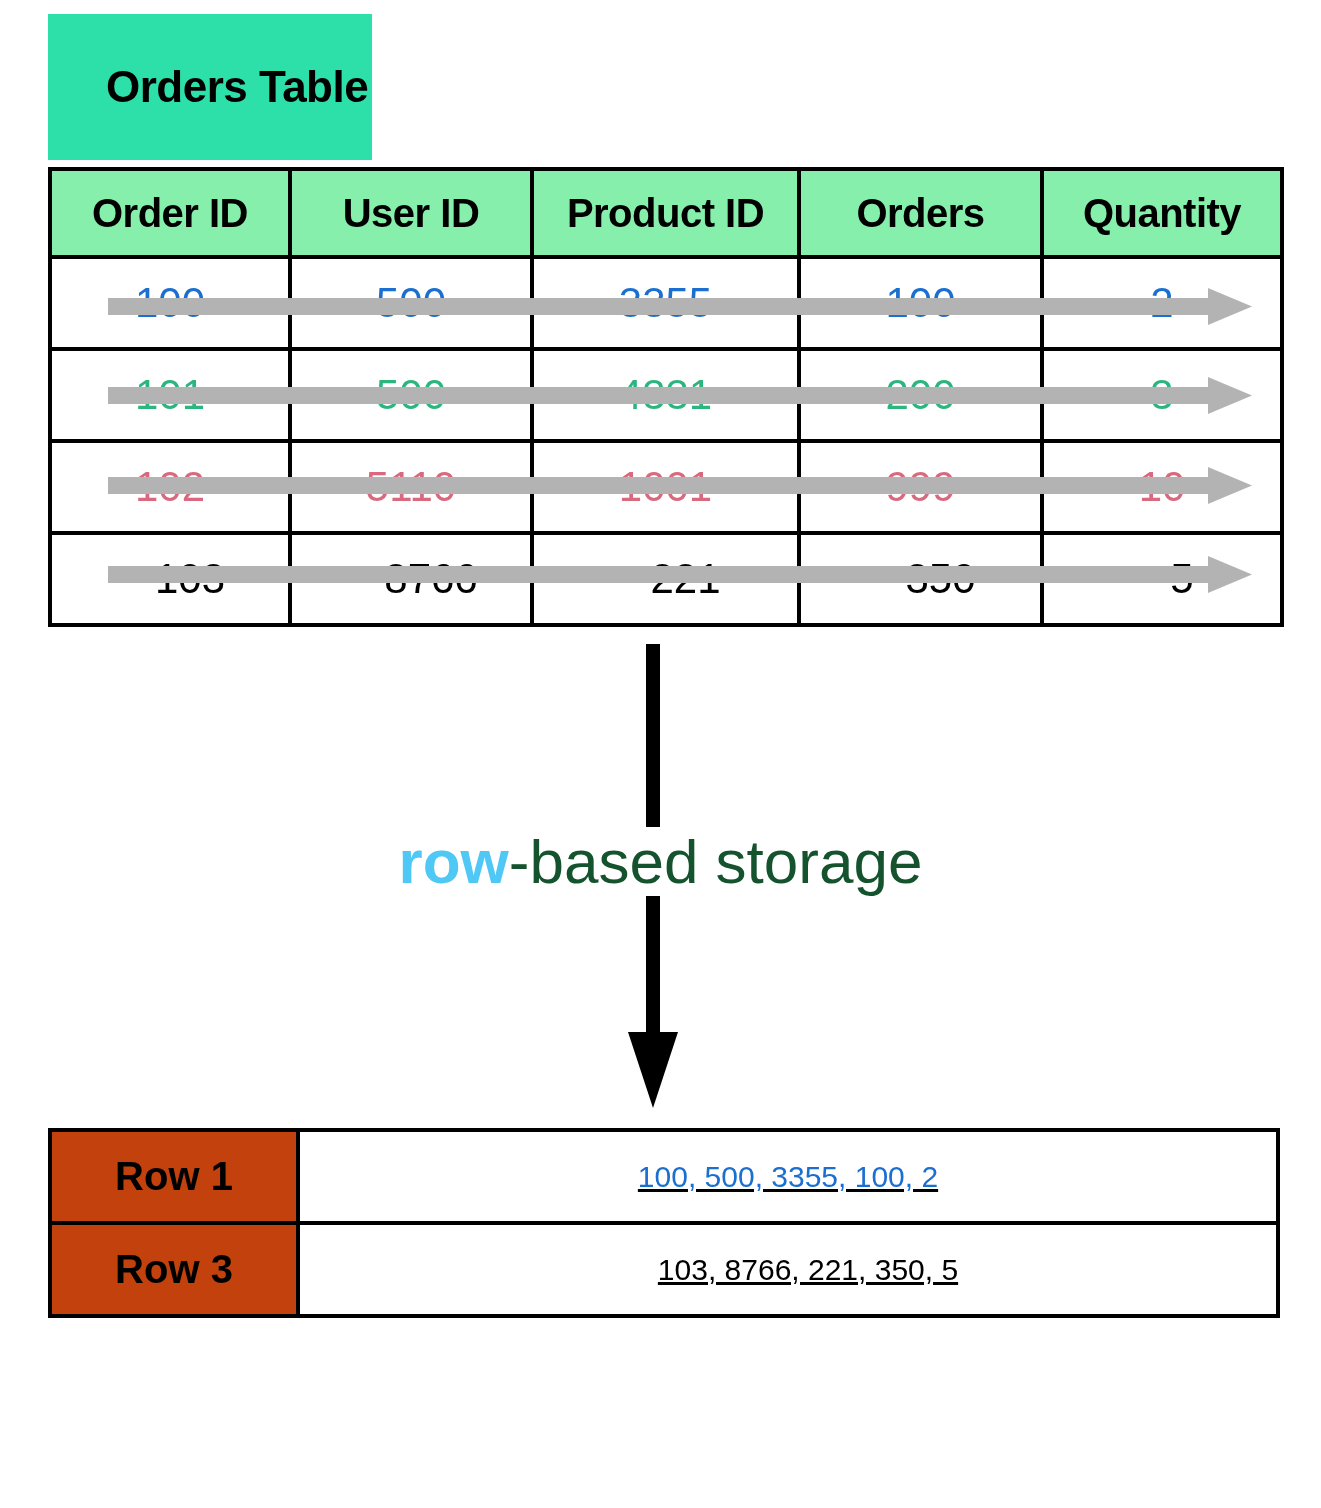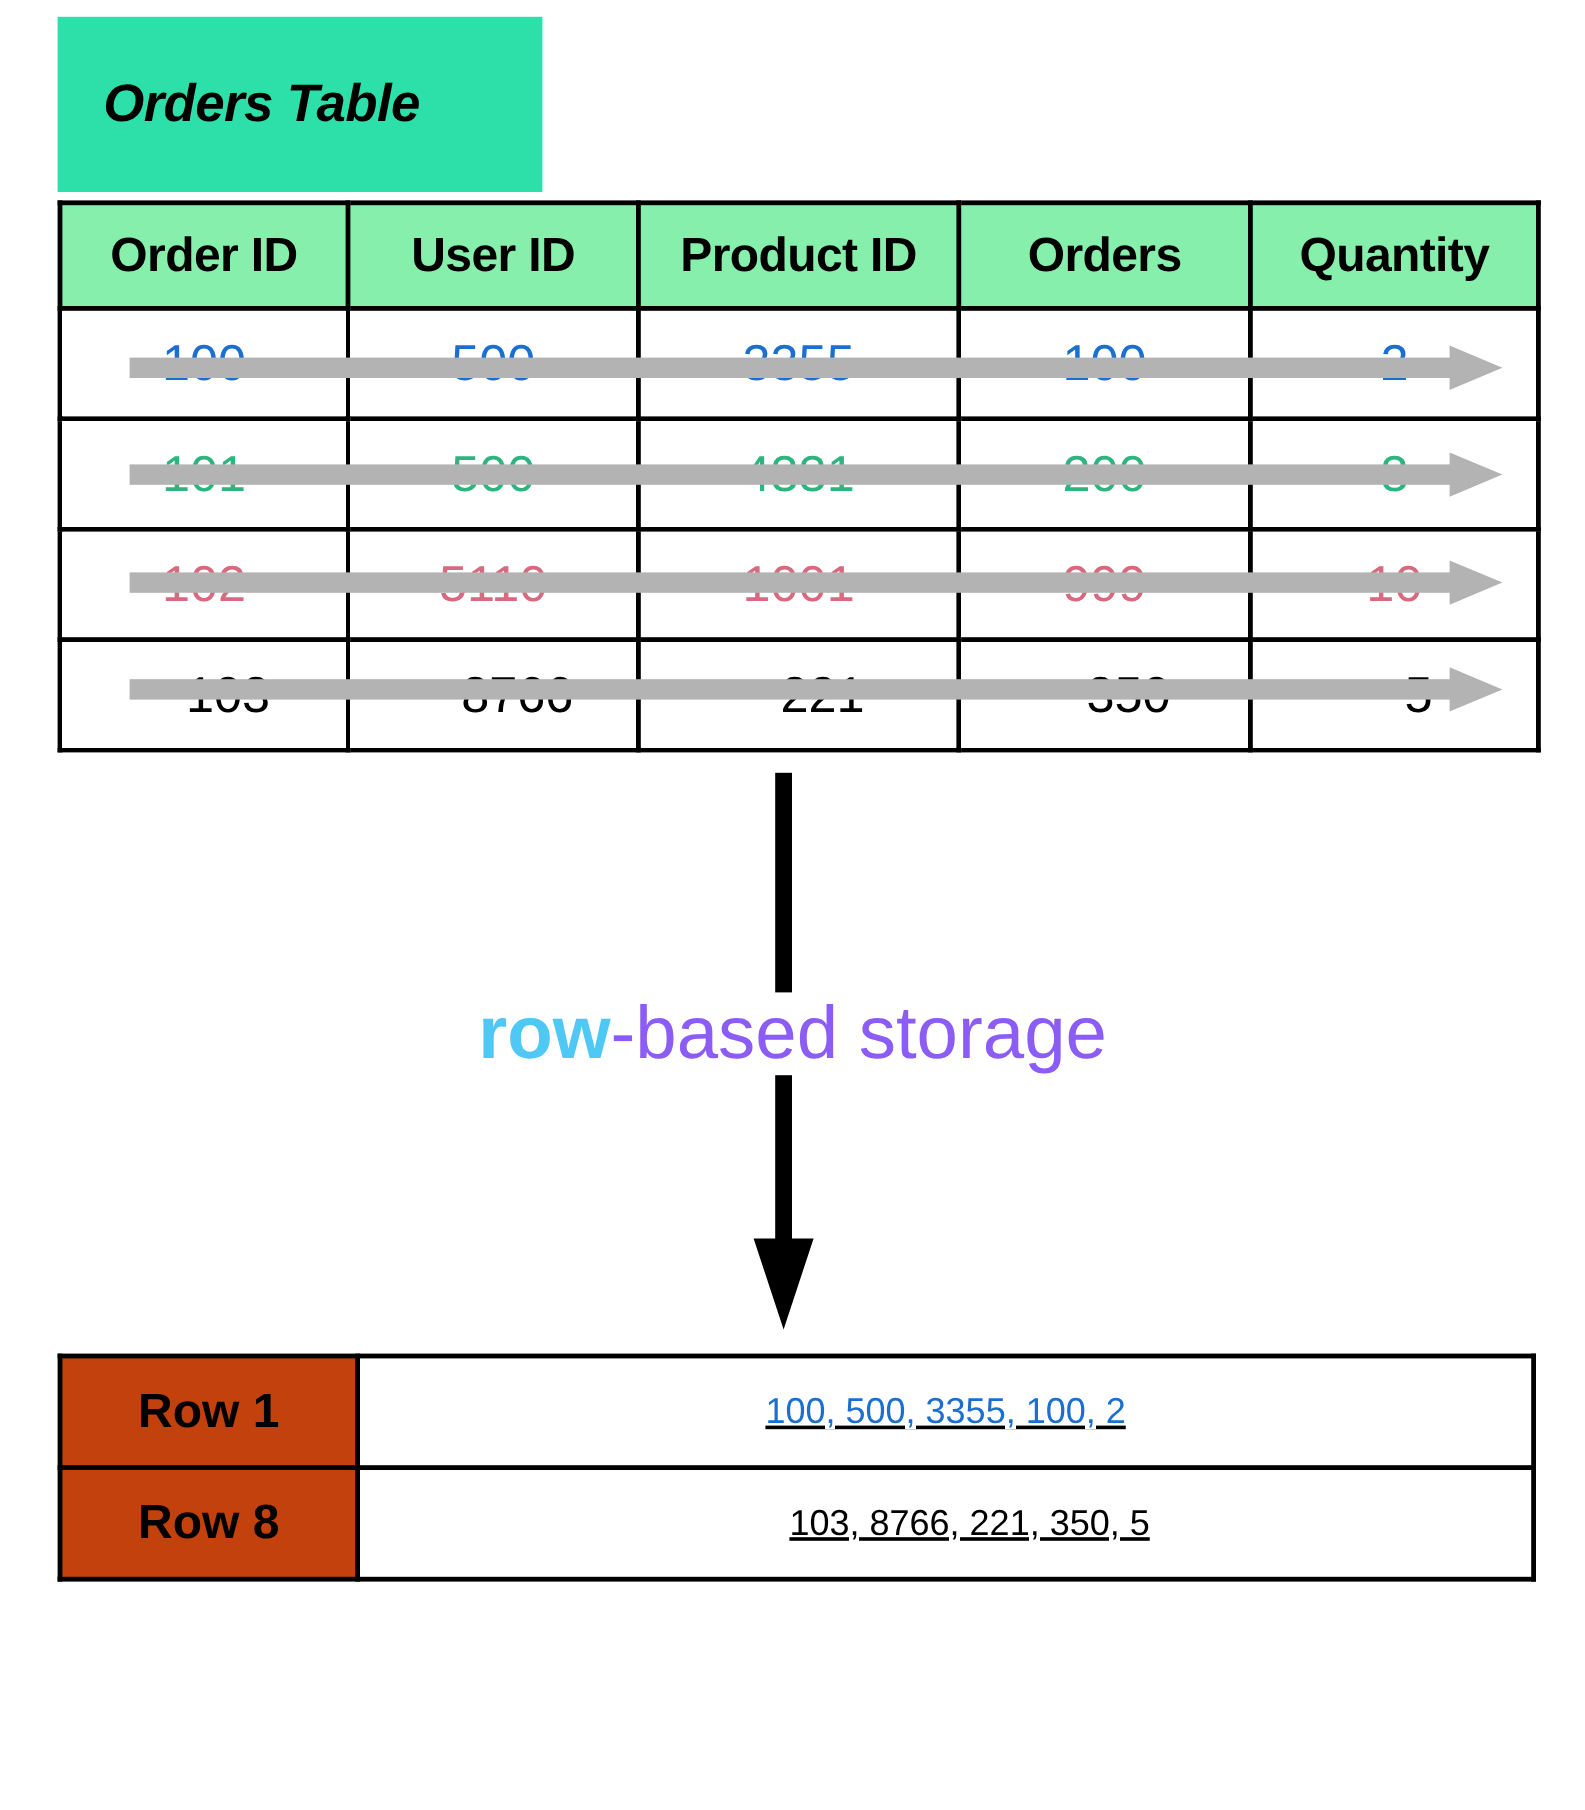--- a/index.html
+++ b/index.html
@@ -13,28 +13,27 @@
     position: relative;
     font-family: "Liberation Sans", sans-serif;
     overflow: hidden;
   }
 
   
   #title-badge {
     position: absolute;
     left: 48px;
     top: 14px;
-    width: 404px;
+    width: 324px;
     height: 146px;
     background: #2DE0AA;
     display: flex;
     align-items: center;
     box-sizing: border-box;
-    padding-left: 38px;
-    font-style: italic;
+    padding-left: 58px;
   }
   #title-badge .txt {
     font-size: 44px;
     font-weight: bold;
     color: #000000;
     letter-spacing: -0.5px;
   }
 
   
   #orders-table {
@@ -113,21 +112,21 @@
     text-align: center;
     font-size: 62px;
     z-index: 6;
     white-space: nowrap;
   }
   #storage-label .hl {
     color: #4FC8F5;
     font-weight: bold;
   }
   #storage-label .rest {
-    color: #8b5cf6;
+    color: #14532d;
     font-weight: normal;
   }
   #storage-label .maskbg {
     background: #ffffff;
     padding: 0 10px;
   }
 
   
   #rows-table {
     position: absolute;
@@ -250,17 +249,17 @@
   </span>
 </div>
 
 <table id="rows-table">
   <tbody>
     <tr>
       <td class="rowlabel">Row 1</td>
       <td class="rowvals"><span class="c-blue">100, 500, 3355, 100, 2</span></td>
     </tr>
     <tr>
-      <td class="rowlabel">Row 8</td>
+      <td class="rowlabel">Row 3</td>
       <td class="rowvals"><span class="c-black">103, 8766, 221, 350, 5</span></td>
     </tr>
   </tbody>
 </table>
 
 </body></html>

